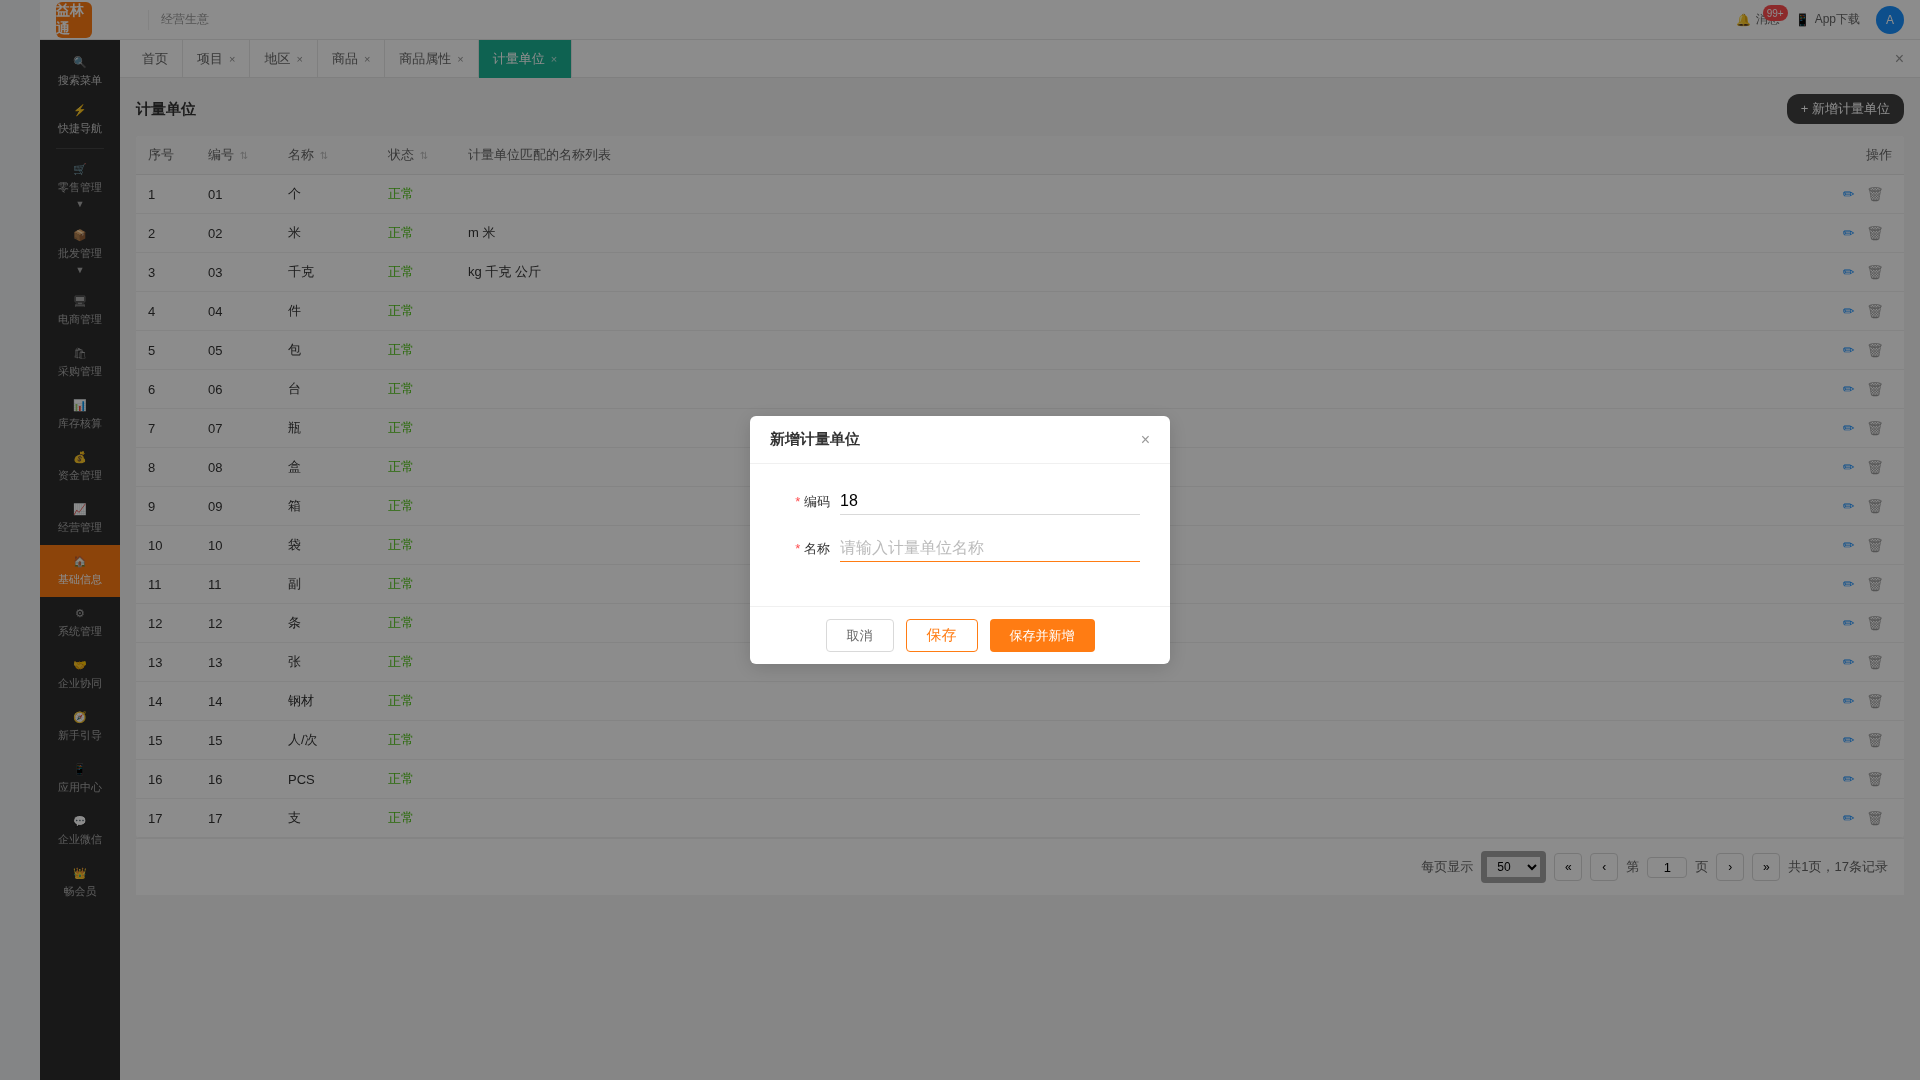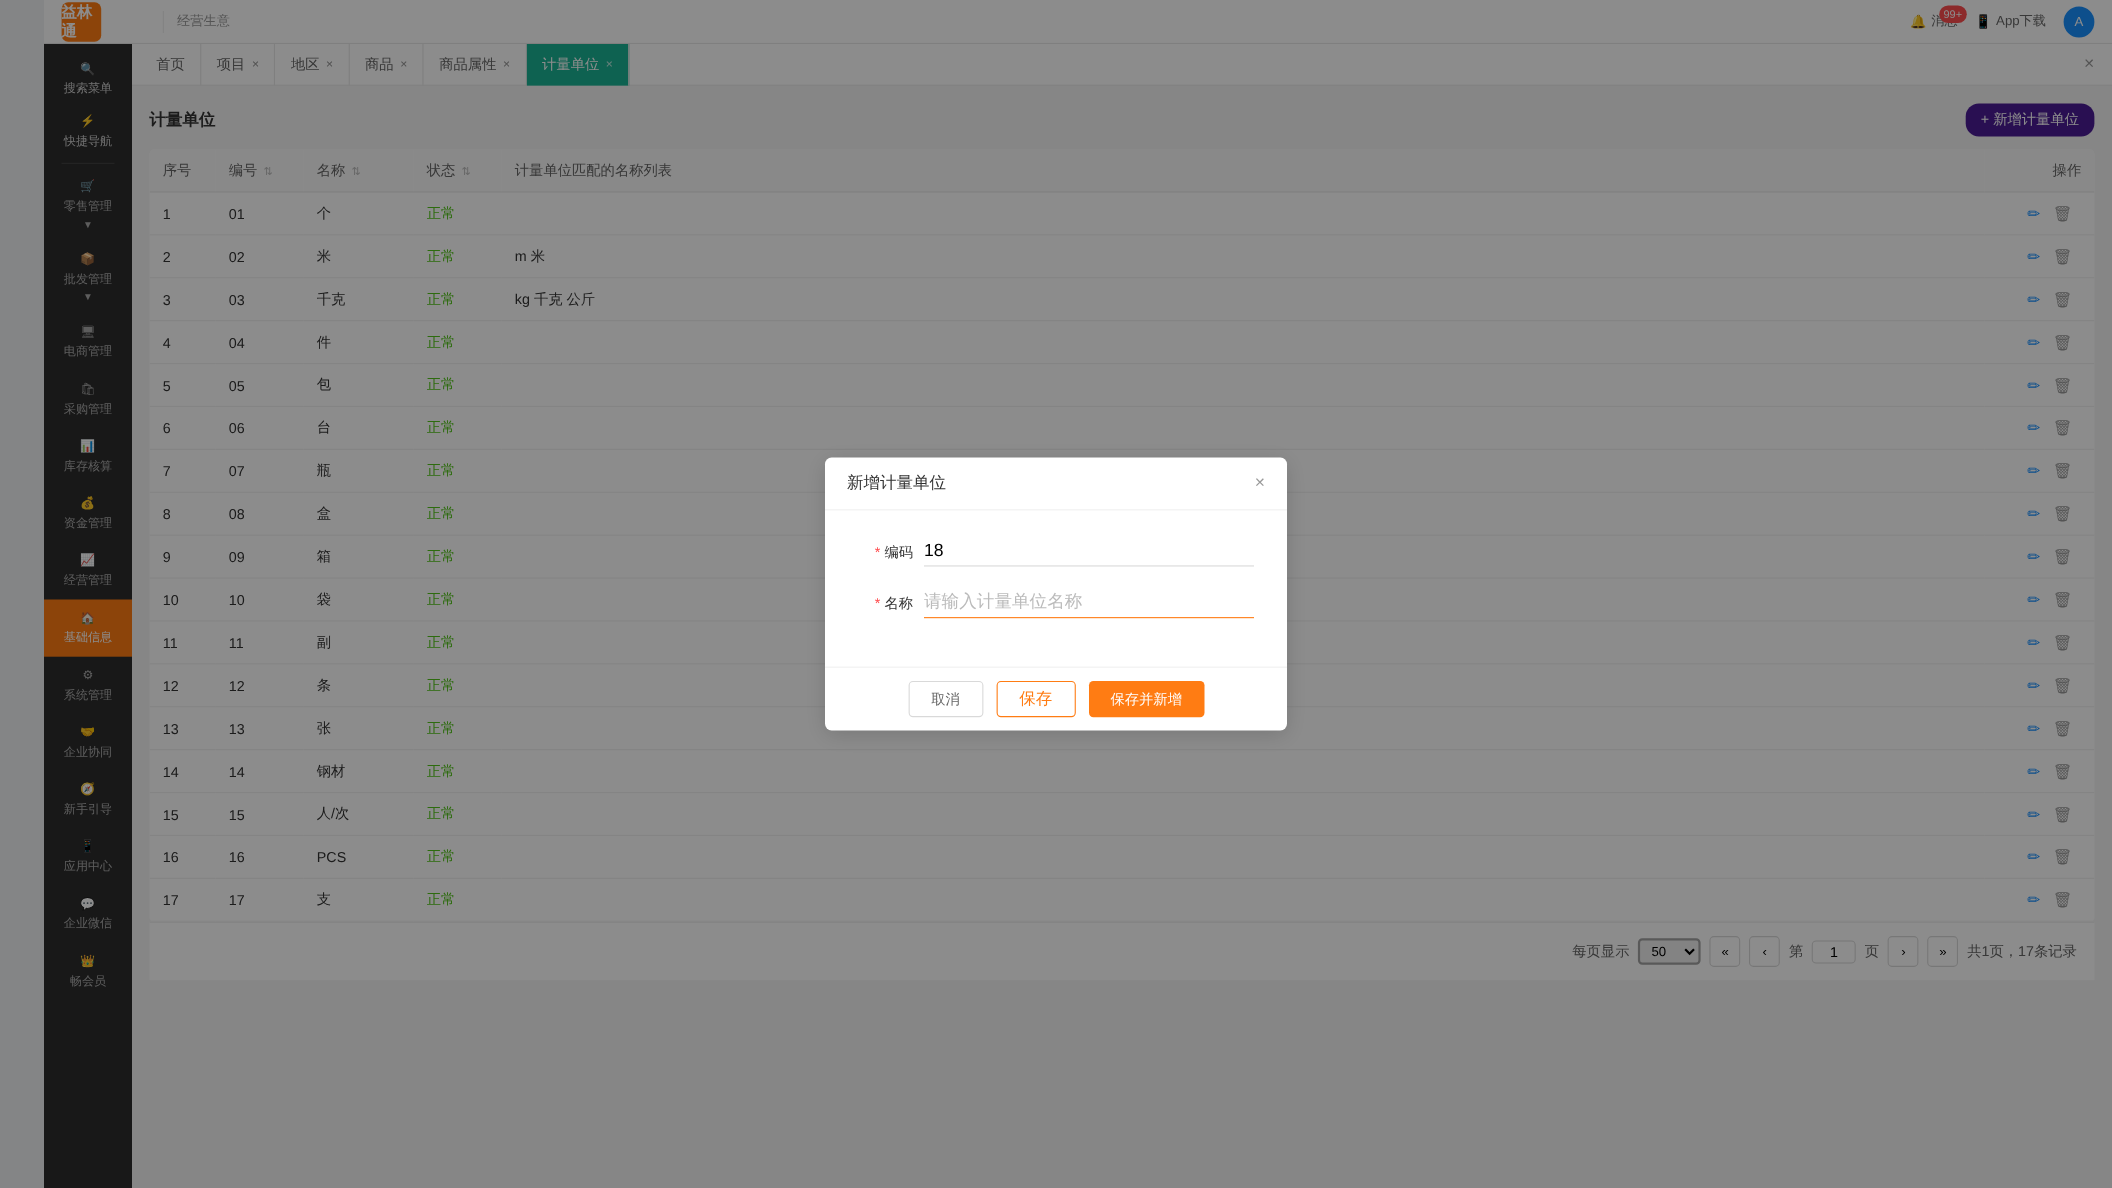--- a/index.html
+++ b/index.html
@@ -34,51 +34,51 @@
     .tab-bar { background: #fff; display: flex; align-items: center; border-bottom: 1px solid #e8e8e8; padding: 0 8px; height: 38px; }
     .tab { display: flex; align-items: center; padding: 0 14px; height: 38px; font-size: 13px; cursor: pointer; color: #666; border-right: 1px solid #e8e8e8; gap: 6px; white-space: nowrap; }
     .tab.active { background: #1ab394; color: white; }
     .tab .close-tab { font-size: 11px; opacity: 0.7; }
     .tab-close-all { margin-left: auto; font-size: 16px; color: #999; cursor: pointer; padding: 0 8px; }
 
     
     .page-content { flex: 1; padding: 16px; background: #f5f5f5; overflow: auto; position: relative; }
     .page-header { display: flex; align-items: center; justify-content: space-between; margin-bottom: 12px; }
     .page-title { font-size: 15px; font-weight: bold; color: #333; }
-    .add-btn { background: #4c1d95; color: white; border: none; padding: 6px 14px; border-radius: 12px; cursor: pointer; font-size: 13px; }
+    .add-btn { background: #404040; color: white; border: none; padding: 6px 14px; border-radius: 12px; cursor: pointer; font-size: 13px; }
 
     
     .table-container { background: white; border-radius: 4px; overflow: hidden; }
     table { width: 100%; border-collapse: collapse; }
     thead tr { background: #fafafa; }
     th { padding: 10px 12px; text-align: left; font-weight: normal; color: #666; font-size: 13px; border-bottom: 1px solid #e8e8e8; white-space: nowrap; }
     td { padding: 10px 12px; font-size: 13px; border-bottom: 1px solid #f0f0f0; }
     .status-normal { color: #52c41a; }
     .action-btn { color: #1890ff; cursor: pointer; font-size: 14px; margin-right: 8px; }
     .action-btn.delete { color: #999; }
     .col-seq { width: 60px; }
     .col-code { width: 80px; }
     .col-name { width: 100px; }
     .col-status { width: 80px; }
     .col-match { flex: 1; }
     .col-action { width: 100px; text-align: right; }
 
     
     .pagination { display: flex; align-items: center; justify-content: flex-end; padding: 12px 16px; background: white; gap: 8px; font-size: 13px; color: #666; border-top: 1px solid #f0f0f0; }
-    .page-select { border: 2px solid #a3a3a3; border-radius: 4px; padding: 2px 6px; font-size: 12px; }
+    .page-select { border: 6px solid #a3a3a3; border-radius: 4px; padding: 2px 6px; font-size: 12px; }
     .page-btn { width: 28px; height: 28px; border: 1px solid #d9d9d9; background: white; border-radius: 4px; cursor: pointer; display: flex; align-items: center; justify-content: center; font-size: 12px; }
     .page-input { width: 40px; border: 1px solid #d9d9d9; border-radius: 4px; padding: 2px 4px; text-align: center; font-size: 13px; }
 
     
     .overlay { position: fixed; top: 0; left: 0; right: 0; bottom: 0; background: rgba(0,0,0,0.45); z-index: 1000; display: flex; align-items: center; justify-content: center; }
 
     
     .modal { background: white; border-radius: 6px; width: 420px; box-shadow: 0 4px 20px rgba(0,0,0,0.15); overflow: hidden; }
     .modal-header { padding: 14px 20px; border-bottom: 1px solid #f0f0f0; display: flex; align-items: center; justify-content: space-between; }
-    .modal-title { font-size: 15px; font-weight: normal; color: #333; }
+    .modal-title { font-size: 15px; font-weight: bold; color: #333; }
     .modal-close { font-size: 16px; color: #999; cursor: pointer; }
     .modal-body { padding: 24px 30px; }
     .form-row { display: flex; align-items: center; margin-bottom: 20px; }
     .form-label { width: 50px; text-align: right; font-size: 13px; color: #333; margin-right: 10px; flex-shrink: 0; }
     .form-label.required::before { content: '* '; color: #ff4d4f; }
     .form-input { flex: 1; border: none; border-bottom: 1px solid #d9d9d9; padding: 4px 0; font-size: 16px; outline: none; }
     .form-input.active-border { border-bottom: 1px solid #ff7c13; }
     .form-input::placeholder { color: #bbb; }
     .modal-footer { padding: 12px 20px; display: flex; justify-content: center; gap: 12px; border-top: 1px solid #f0f0f0; }
     .btn-cancel { padding: 6px 20px; border: 1px solid #d9d9d9; background: white; border-radius: 4px; cursor: pointer; font-size: 13px; color: #666; }

